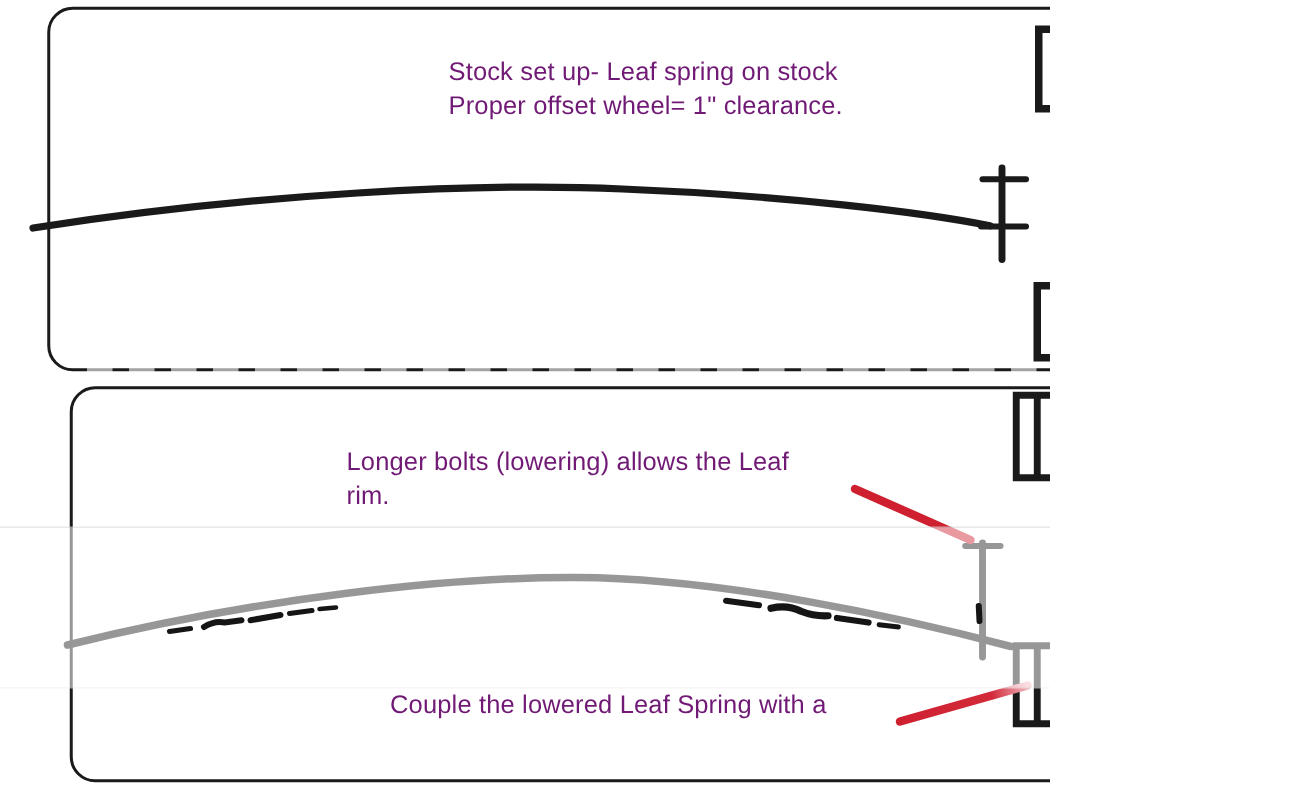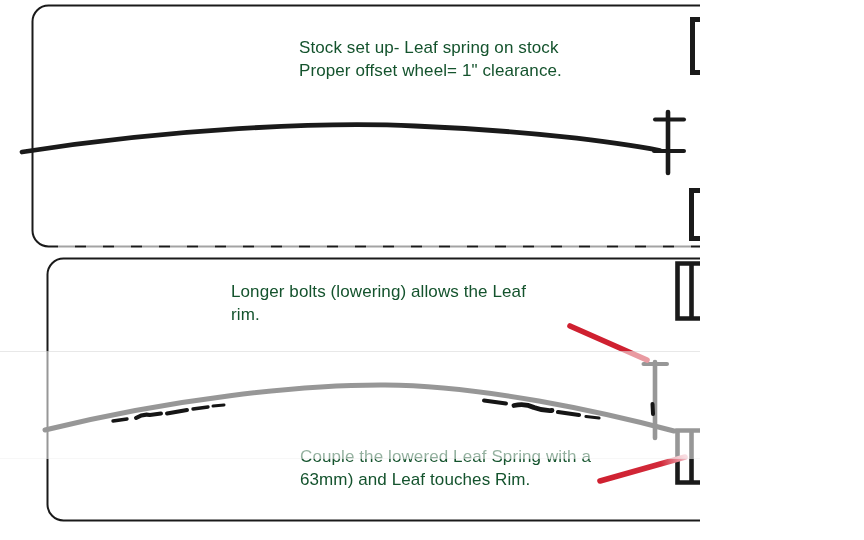--- a/index.html
+++ b/index.html
@@ -1,26 +1,26 @@
 <!DOCTYPE html>
 <html><head>
 <meta charset="utf-8">
 <style>
   html,body{margin:0;padding:0;background:#fff;}
   .stage{
     position:relative;width:700px;height:540px;background:#ffffff;overflow:hidden;
-    font-family:"Liberation Sans", sans-serif;color:#14532d;
+    font-family:"Liberation Sans", sans-serif;color:#701a75;
   }
   .art,.overlay{position:absolute;left:0;top:0;z-index:1;}
   .overlay{z-index:4;pointer-events:none;}
   .caption{position:absolute;z-index:2;font-size:17px;line-height:23px;letter-spacing:0.1px;white-space:nowrap;}
   .caption div{white-space:nowrap;}
   .cap-top{left:299px;top:36px;}
-  .cap-b1{left:231px;top:280px;}
-  .cap-b2{left:260px;top:445px;margin-left:40px;}
+  .cap-b1{left:231px;top:296px;}
+  .cap-b2{left:260px;top:458px;}
   .wm-band{
     position:absolute;z-index:3;left:0;top:351px;width:864px;height:106px;
     background:rgba(255,255,255,0.55);
     border-top:1px solid rgba(120,120,120,0.16);
     border-bottom:1px solid rgba(150,150,150,0.08);
     pointer-events:none;
   }
 </style>
 </head>
 <body>
@@ -77,21 +77,20 @@
     <div>Proper offset wheel= 1" clearance.</div>
   </div>
 
   <div class="caption cap-b1">
     <div>Longer bolts (lowering) allows the Leaf</div>
     <div>rim.</div>
   </div>
 
   <div class="caption cap-b2">
     <div>Couple the lowered Leaf Spring with a</div>
-    <div>63mm) and Leaf touches Rim.</div>
   </div>
 
   <div class="wm-band"></div>
 
   <svg class="overlay" width="864" height="540" viewBox="0 0 864 540">
 
     <line x1="58" y1="246.5" x2="798" y2="246.5" stroke="rgba(255,255,255,0.6)" stroke-width="3" stroke-dasharray="17 11"></line>
 
     <g stroke="#151515" fill="none" stroke-linecap="round">
       <path d="M113 421 L127 419" stroke-width="3.4"></path>

